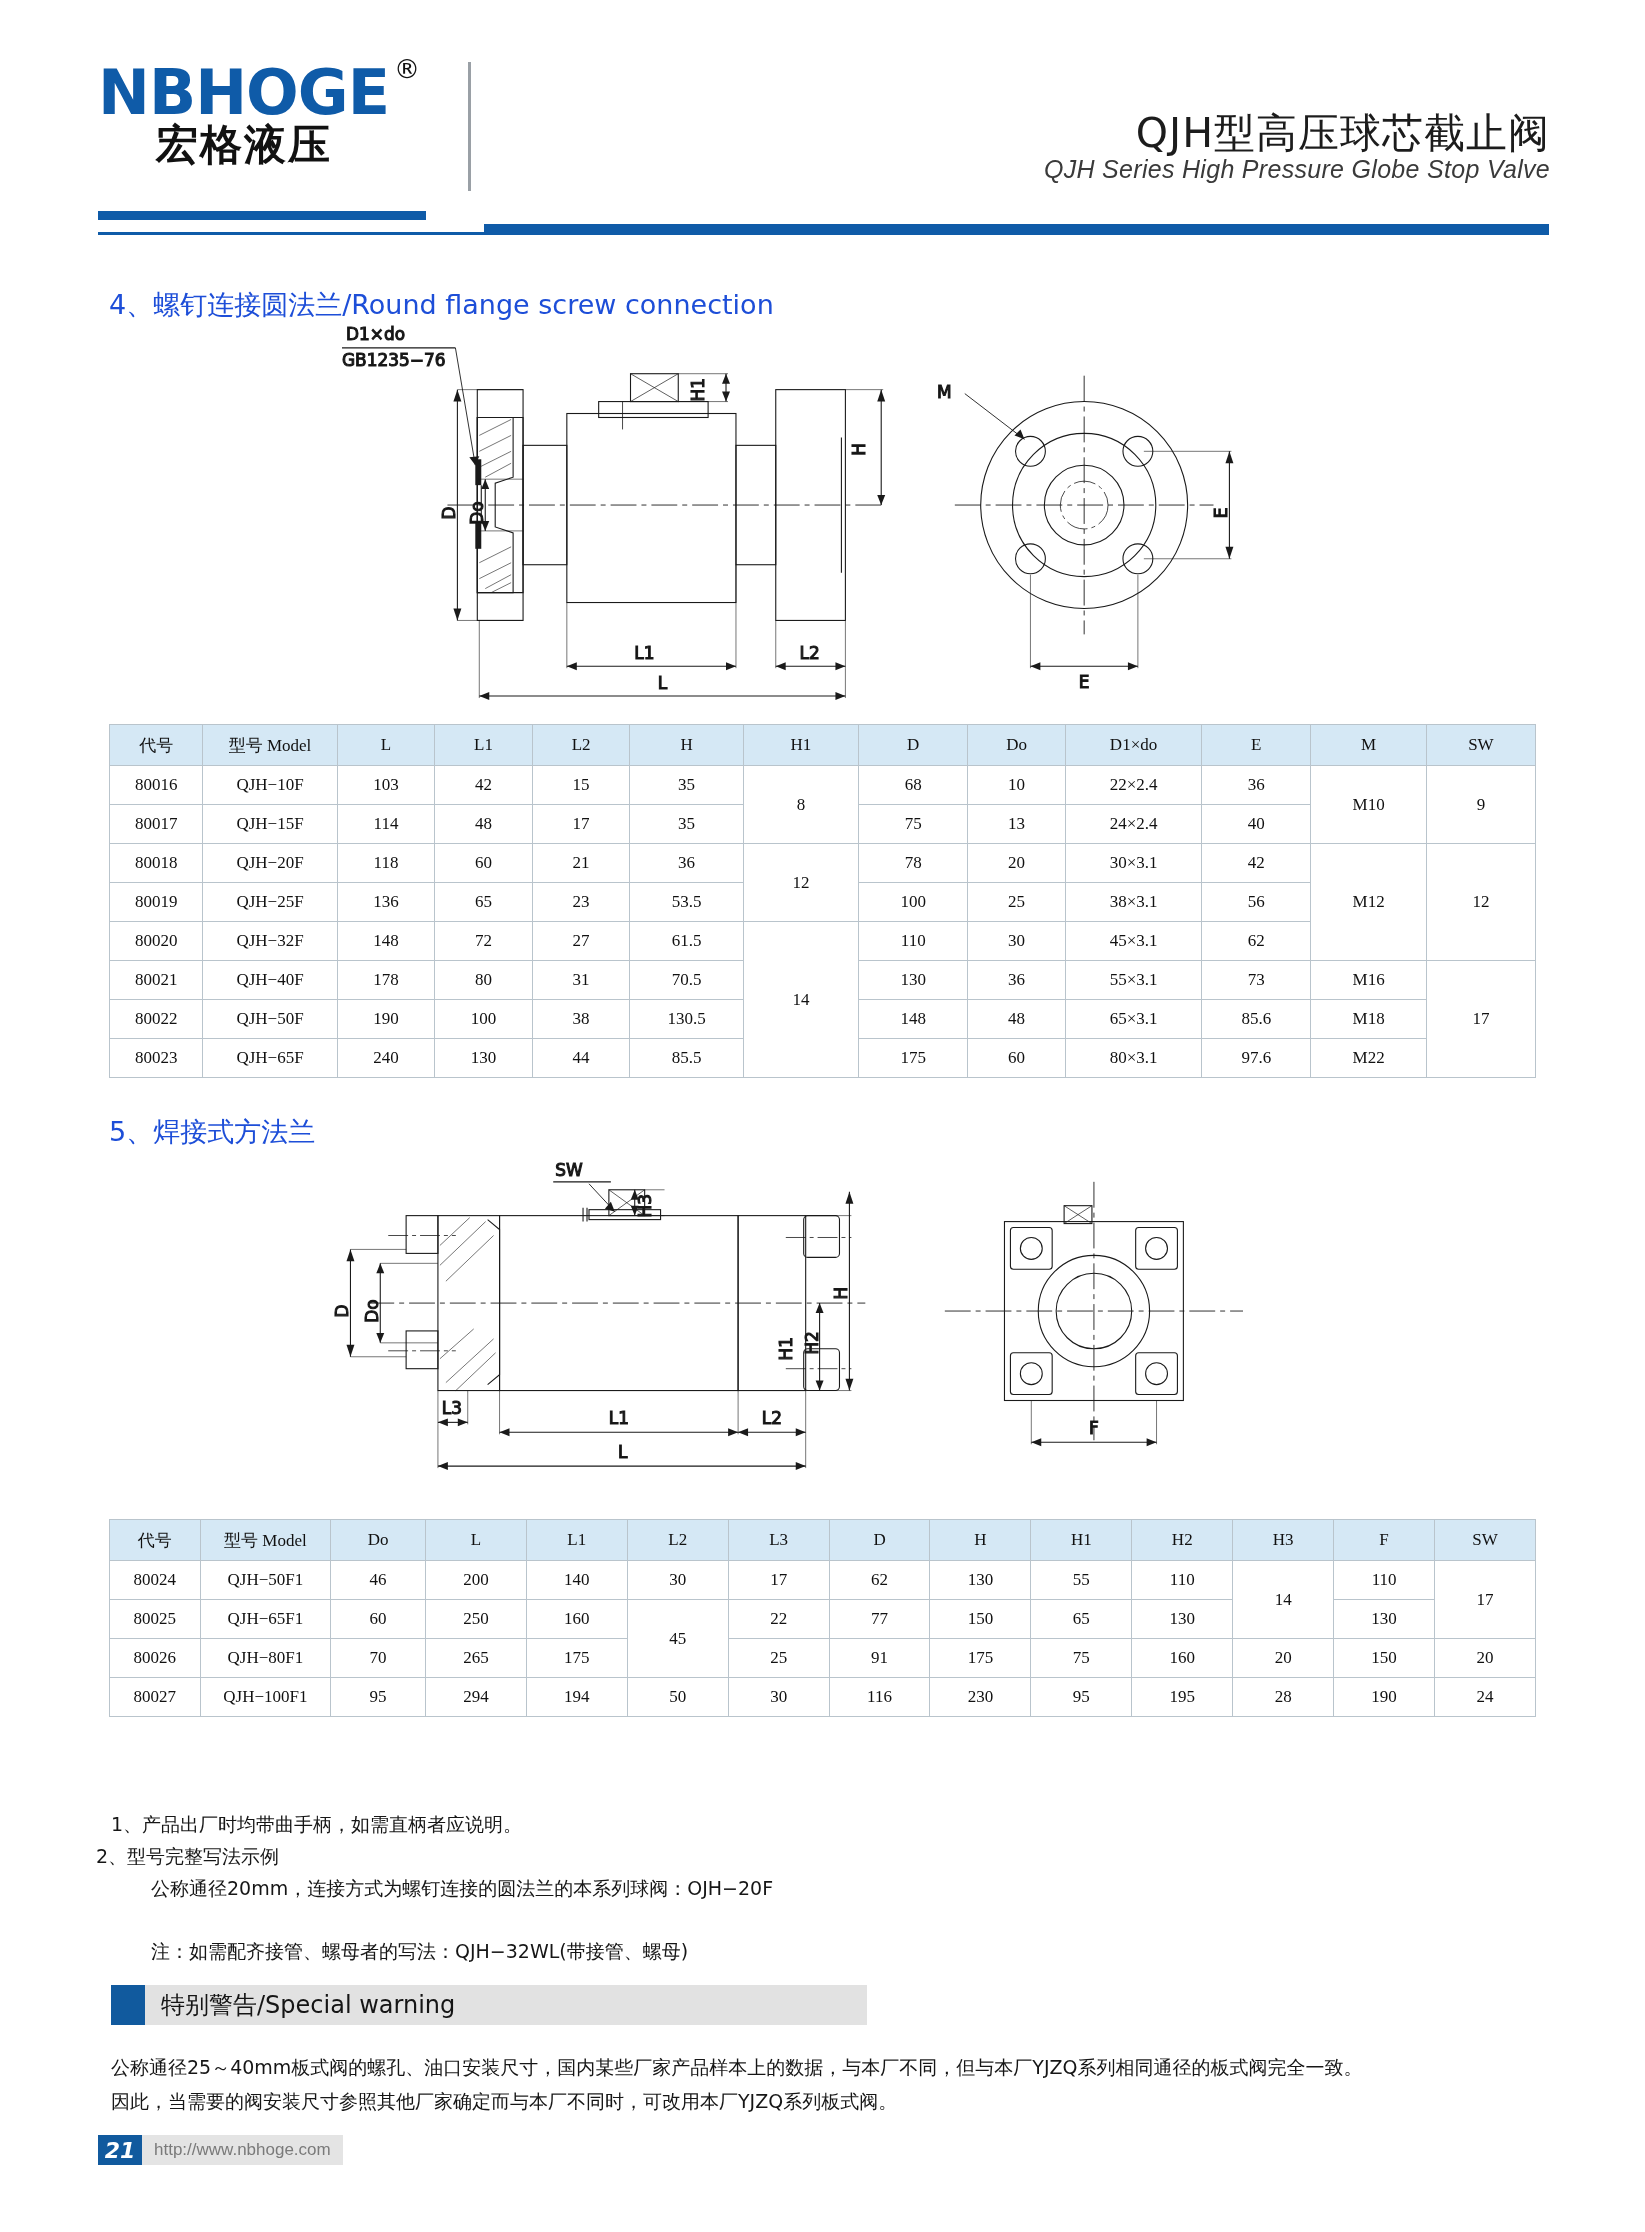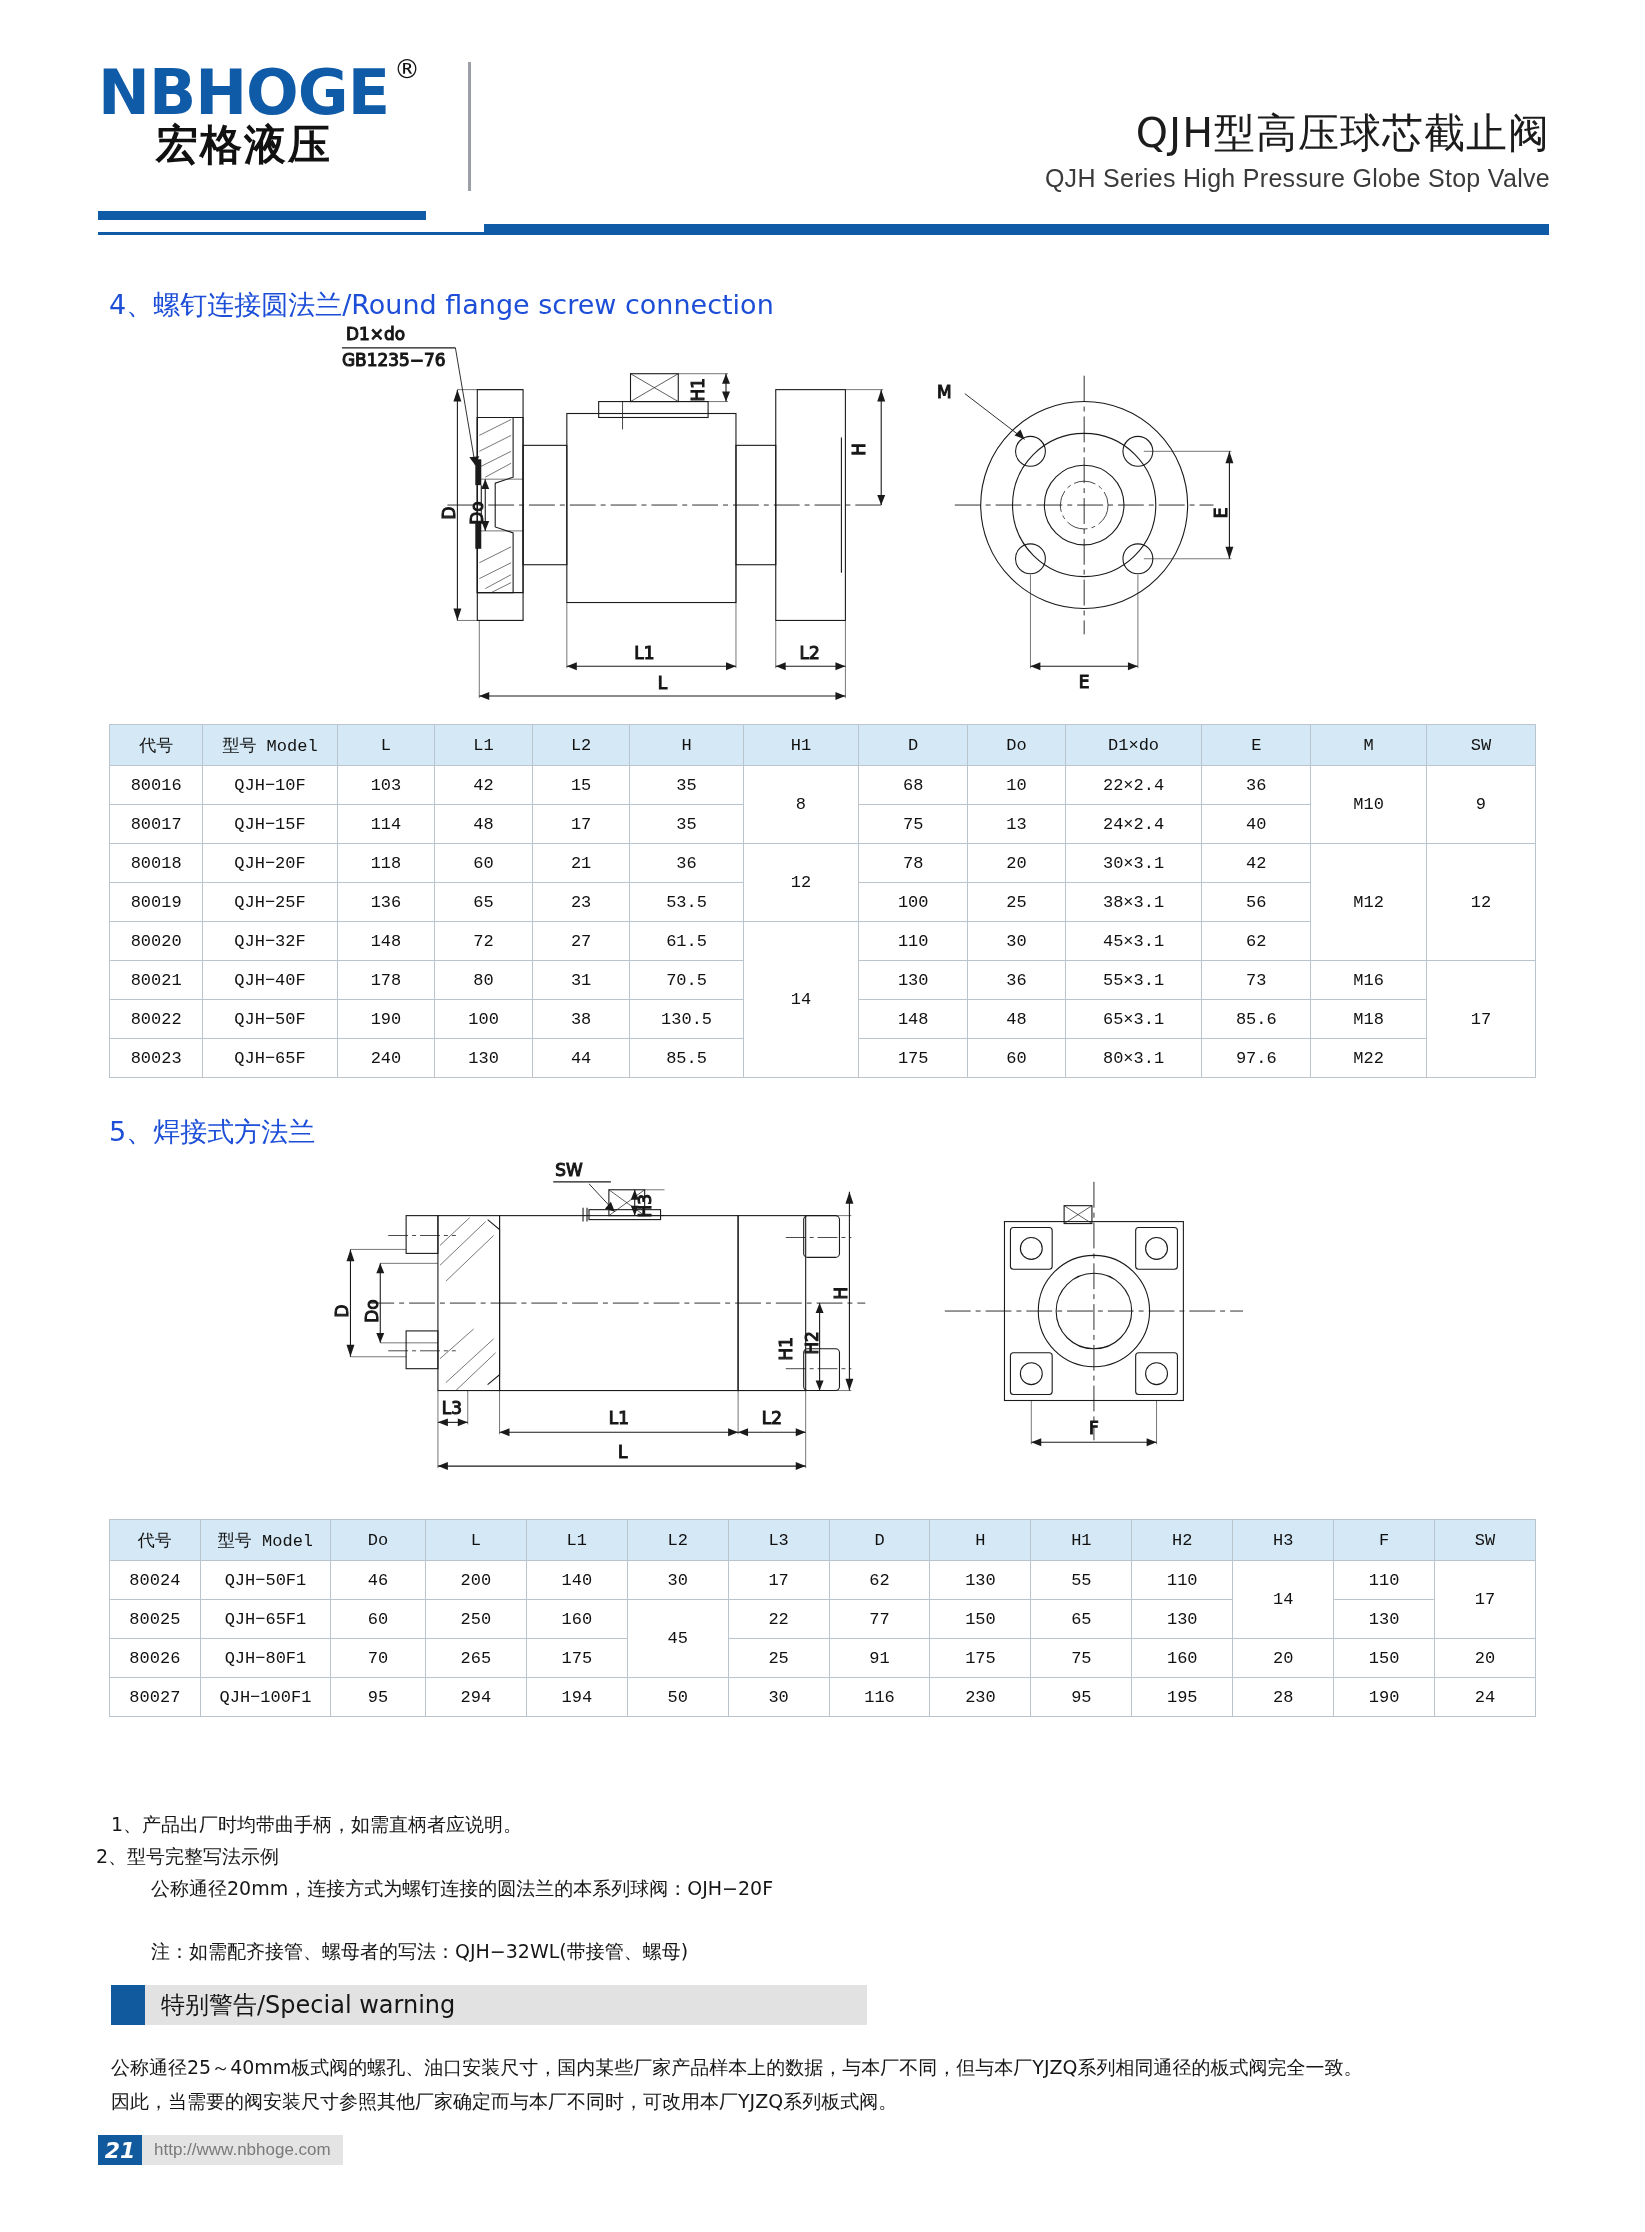--- a/index.html
+++ b/index.html
@@ -30,40 +30,41 @@
     margin-top:0;margin-left:58px;line-height:1;
   }
   .logo-rule{position:absolute;left:98px;top:211px;width:328px;height:9px;background:#0f5ba8;}
   .hdr-divider{position:absolute;left:468px;top:62px;width:3px;height:129px;background:#9aa0a6;}
   .title-block{position:absolute;right:96px;top:111px;text-align:right;}
   .title-cn{
     font-size:41px;font-weight:500;color:#1c1c1c;line-height:1.08;
     font-family:"DejaVu Sans","Liberation Sans",sans-serif;letter-spacing:1px;
   }
   .title-en{
-    font-size:25px;color:#3a3a3a;margin-top:9px;letter-spacing:0.3px;
+    font-size:25px;color:#3a3a3a;margin-top:0;letter-spacing:0.3px;
     font-family:"Liberation Sans",sans-serif;
+    font-style:italic;
   }
   .hdr-bar{position:absolute;left:484px;top:224px;width:1065px;height:10px;background:#0f5ba8;}
   .hdr-bar2{position:absolute;left:98px;top:232px;width:1451px;height:3px;background:#0f5ba8;}
 
   
   .sec-title{
     position:absolute;font-size:27px;color:#1d4ed8;white-space:nowrap;
     font-family:"DejaVu Sans","Liberation Sans",sans-serif;
   }
 
   
   .drawing{position:absolute;}
   .drawing svg{display:block;}
 
   
   table.spec{
     position:absolute;border-collapse:collapse;
-    font-family:Liberation Mono, monospace;
+    font-family:Liberation Serif, serif;
     font-size:17px;color:#111;background:#e5e5e5;
   }
   table.spec th,table.spec td{
     border:1px solid #b9c4cc;text-align:center;vertical-align:middle;
     padding:0;height:38px;font-weight:normal;white-space:nowrap;
   }
   table.spec thead th{background:#d5e8f5;height:40px;font-size:17px;}
   table.spec tbody td{background:#fff;}
   table.spec{box-shadow:none;}
 

